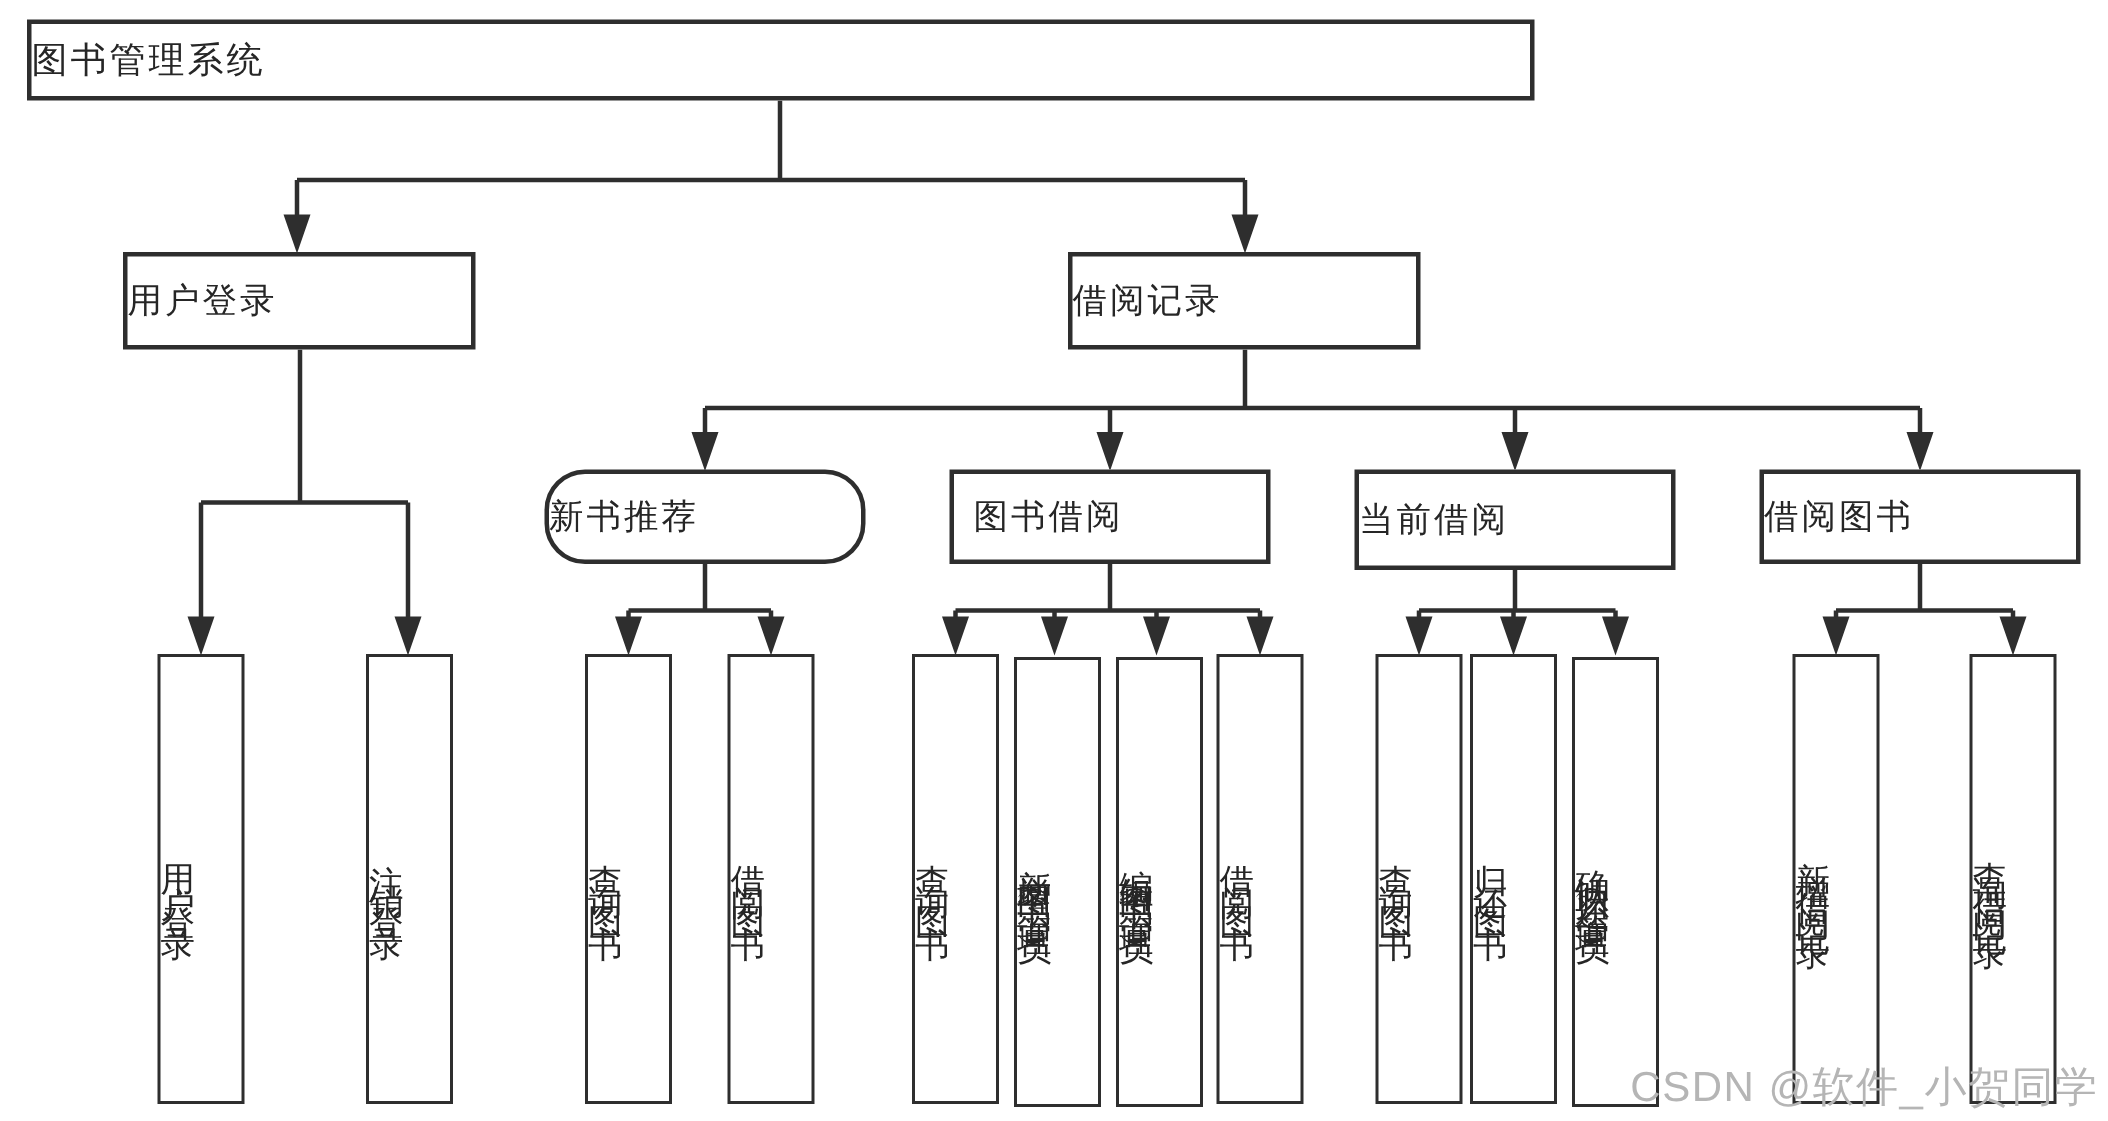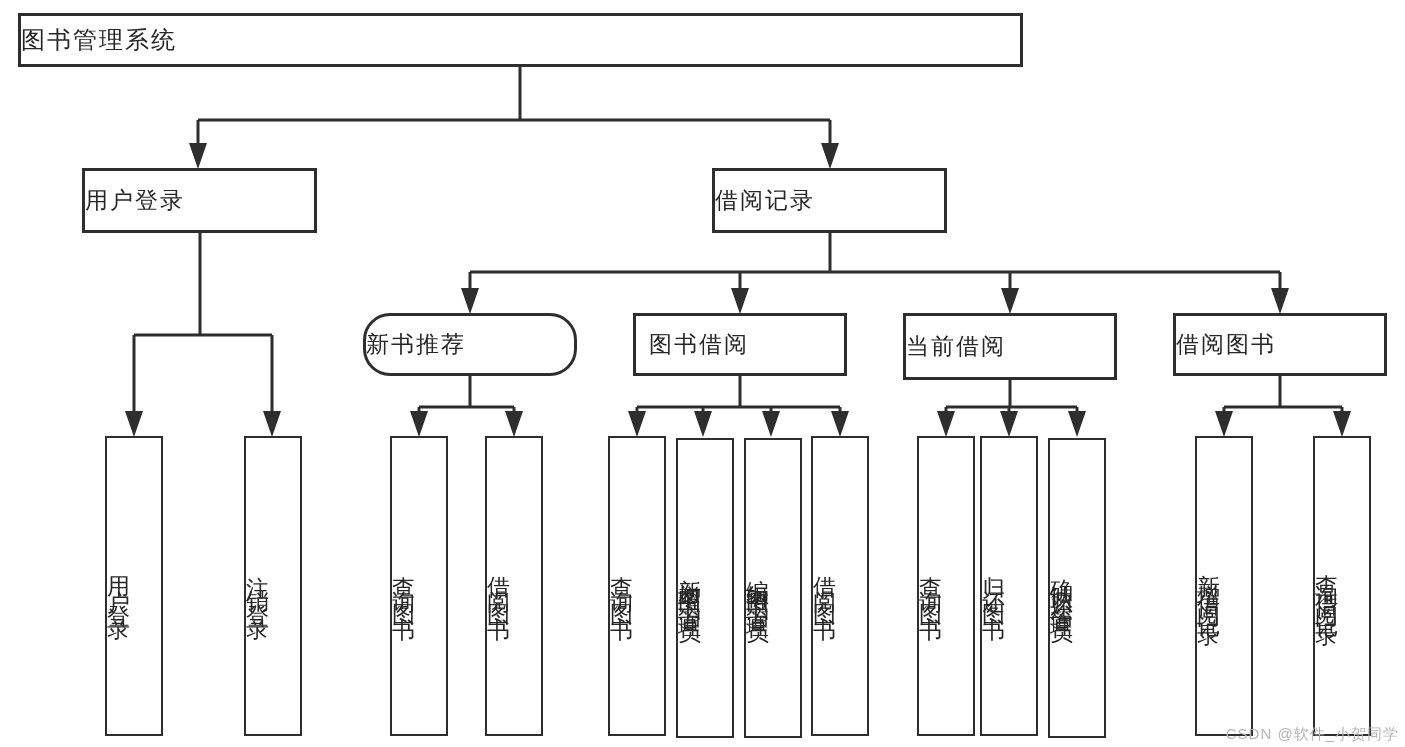--- a/index.html
+++ b/index.html
@@ -29,21 +29,21 @@
     text-orientation:mixed;
     letter-spacing:14px;
     line-height:1;
   }
   .leaf.ls6 span{letter-spacing:10px;}
   .leaf.ls9 span{letter-spacing:6px;}
   .watermark{
     position:absolute;
     right:6px;bottom:3px;
     z-index:3;
-    font-size:15px;
+    font-size:28px;
     color:#b5b5b5;
     letter-spacing:1px;
     white-space:nowrap;
   }
 </style>
 </head>
 <body>
 
 <div class="stage">
 

